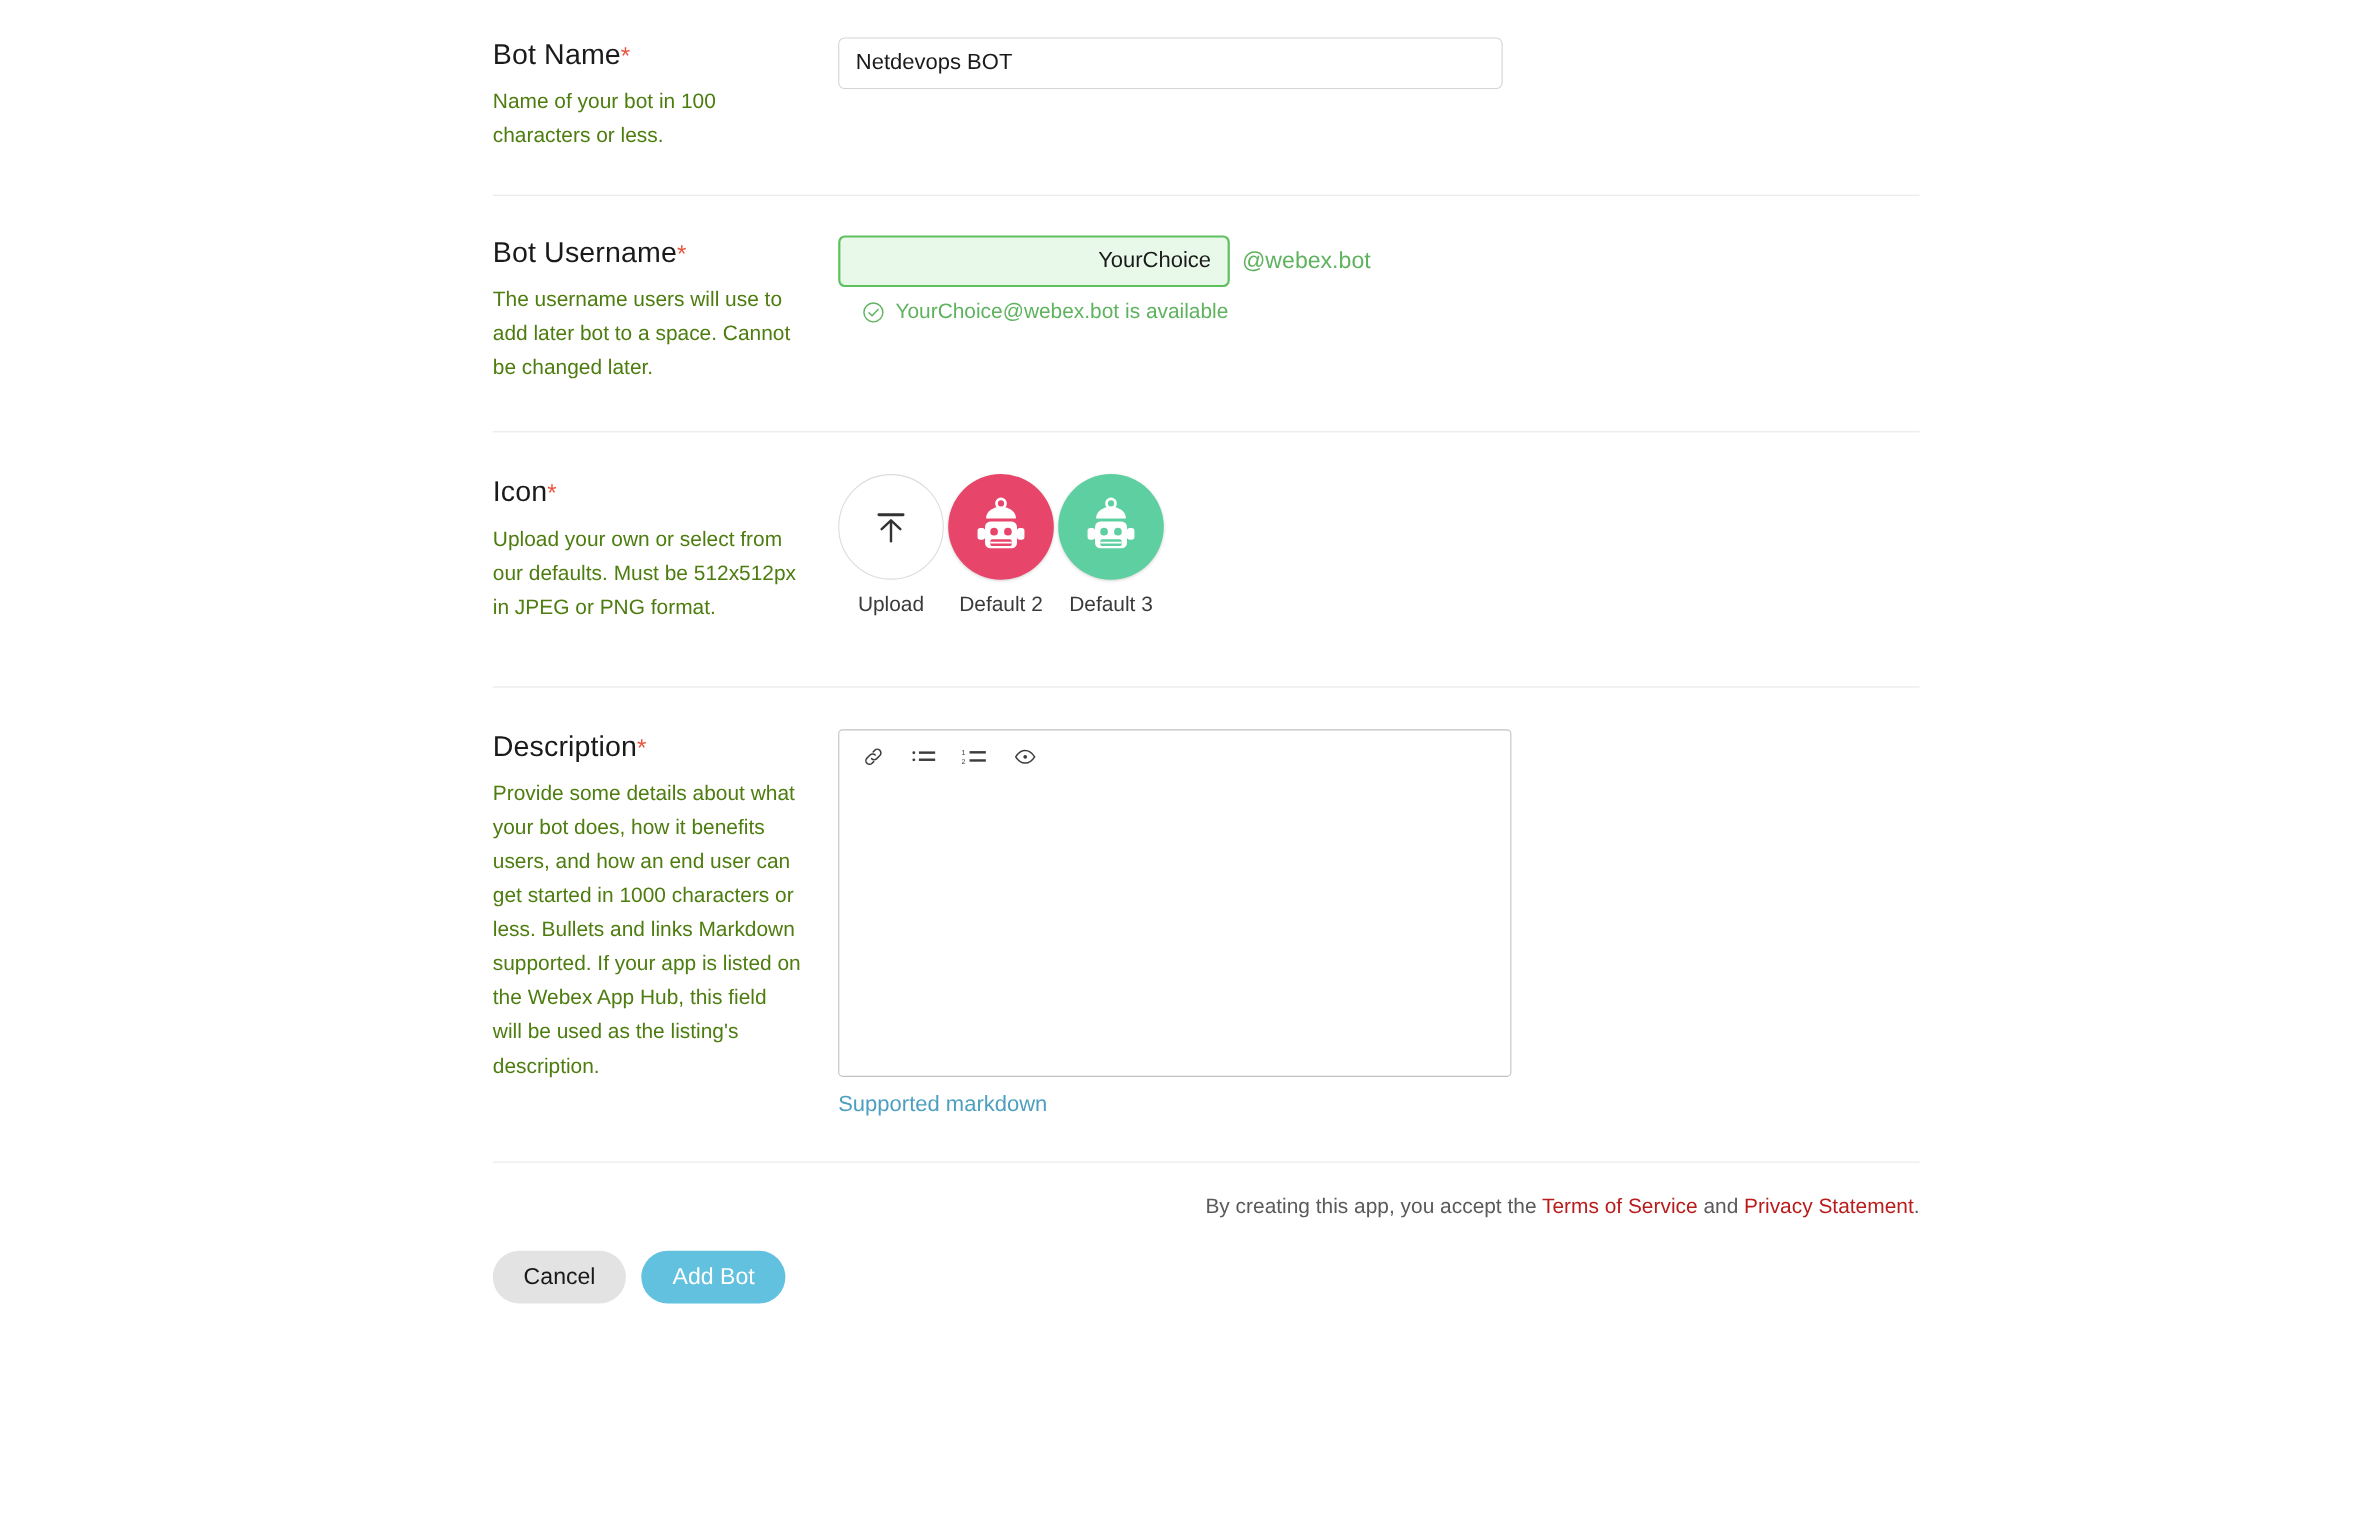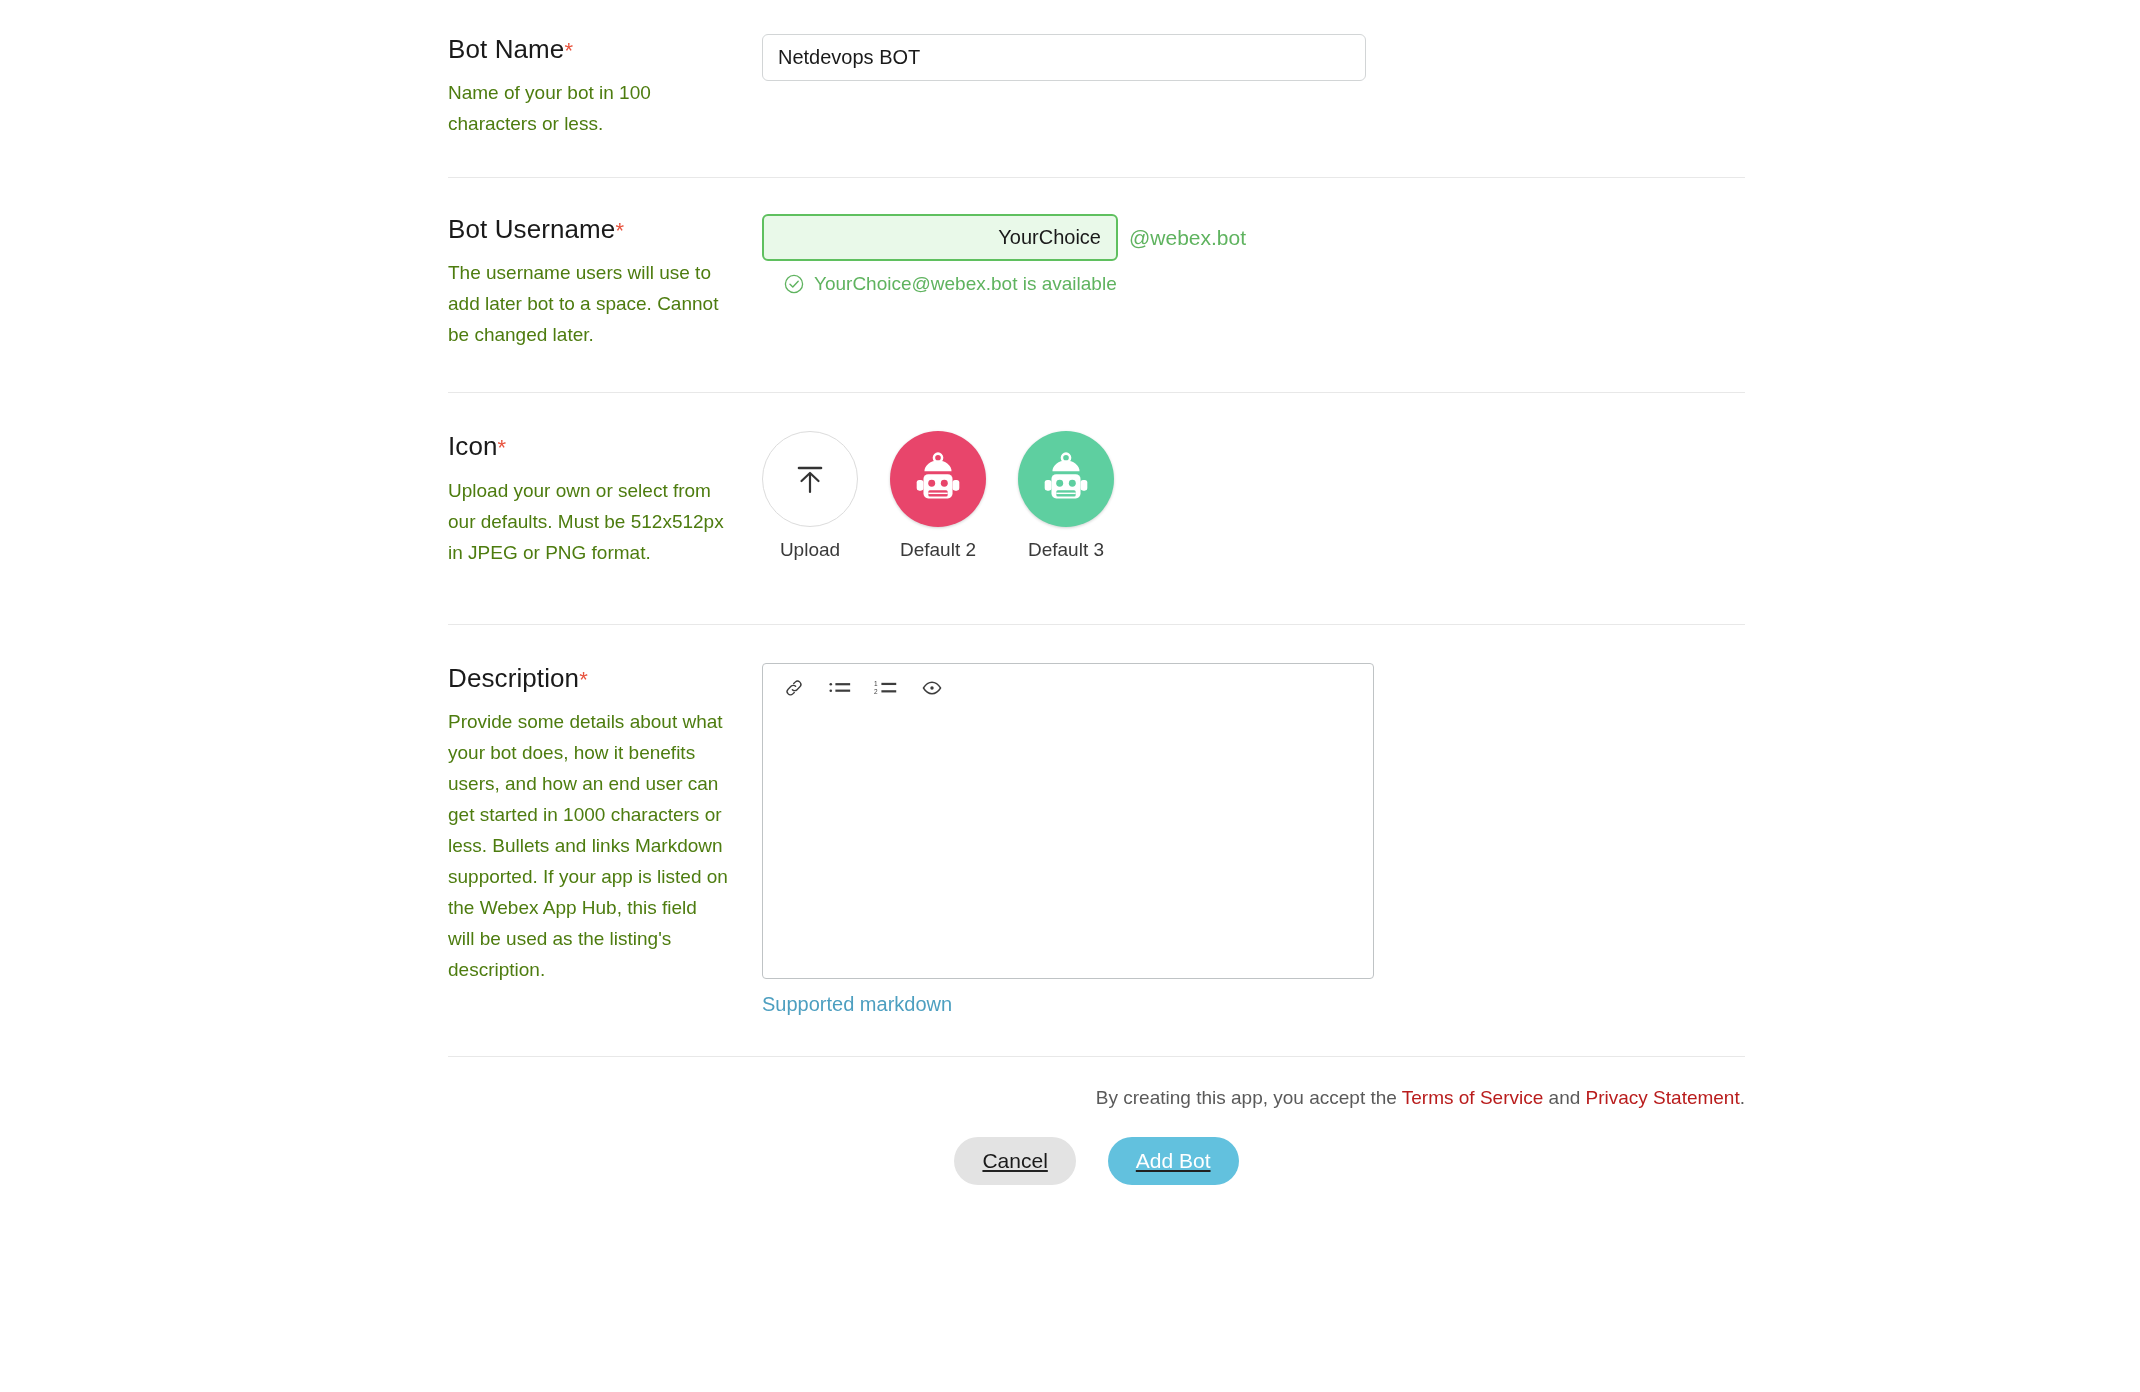--- a/index.html
+++ b/index.html
@@ -121,21 +121,21 @@
   }
   .validation-text {
     font-size: 19px;
     color: #5fb35f;
   }
 
   
   .icon-choices {
     display: flex;
     align-items: flex-end;
-    gap: 32px;
+    gap: 4px;
   }
   .icon-choice {
     width: 96px;
     text-align: center;
     cursor: pointer;
   }
   .icon-circle {
     width: 96px;
     height: 96px;
     border-radius: 50%;
@@ -217,23 +217,22 @@
     padding-right: 0;
   }
   .terms a {
     color: #b91c1c;
     text-decoration: none;
     cursor: pointer;
   }
   .btn-row {
     margin-top: 28px;
     display: flex;
-    justify-content: center;
-    gap: 32px;
-    text-decoration: underline;
+    justify-content: flex-start;
+    gap: 14px;
   }
   .btn {
     border: none;
     border-radius: 24px;
     height: 48px;
     font-size: 21px;
     font-family: "Liberation Sans", sans-serif;
     cursor: pointer;
     padding: 0 28px;
     line-height: 48px;

